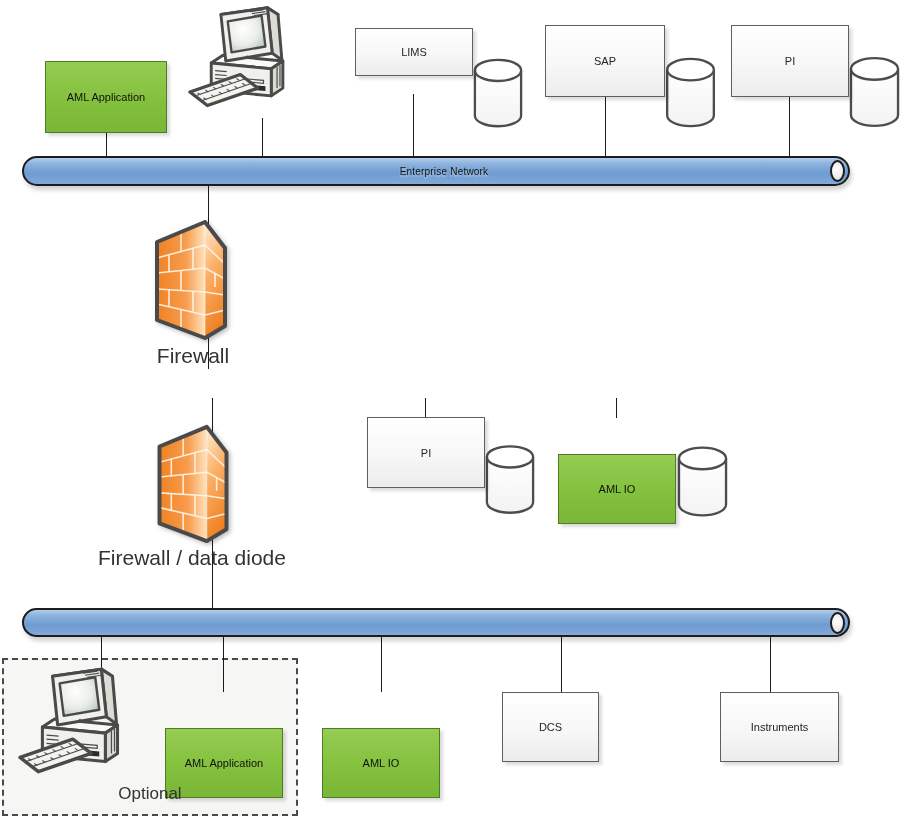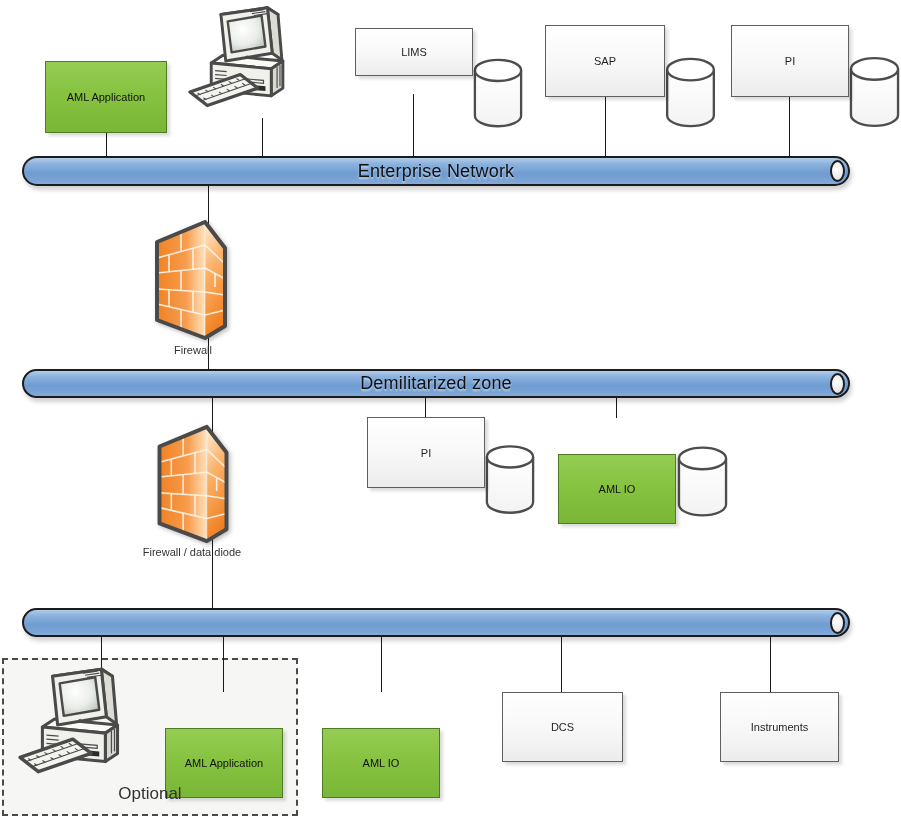--- a/index.html
+++ b/index.html
@@ -12,43 +12,44 @@
   
   .pipe{
     position:absolute;left:22px;width:828px;height:30px;border-radius:15px;
     background:linear-gradient(180deg,#b3cdea 0%,#8db3de 22%,#6f9cd1 58%,#7aa3d6 86%,#84abda 100%);
     border:2px solid #1c1c1c;box-sizing:border-box;
     box-shadow:2px 4px 4px rgba(0,0,0,0.18);
   }
   .pipe-label{
     position:absolute;left:0;top:0;width:100%;height:100%;
     display:flex;align-items:center;justify-content:center;
-    font-size:18px;color:#111;letter-spacing:.2px;
+    font-size:10px;color:#111;letter-spacing:.2px;
     text-shadow:0 2px 2px rgba(255,255,255,0.55);
+    padding-left:8px;
   }
   .pipe-cap{
     position:absolute;right:3px;top:50%;transform:translateY(-50%);
     width:15px;height:22px;border-radius:50%;
     background:radial-gradient(circle at 40% 40%, #ffffff 0%, #ececec 60%, #d8d8d8 100%);
     border:2px solid #1c1c1c;box-sizing:border-box;
   }
   
   .box{
     position:absolute;box-sizing:border-box;border:1px solid #5f5f5f;
     background:linear-gradient(180deg,#ffffff 0%,#f7f7f7 55%,#ececec 100%);
     box-shadow:3px 3px 3px rgba(0,0,0,0.14);
     display:flex;align-items:center;justify-content:center;
     font-size:11px;color:#1f1f1f;text-align:center;
   }
   .box.green{
     background:linear-gradient(180deg,#95cc53 0%,#85c23f 50%,#7ab637 100%);
     border:1px solid #4f7b22;color:#111;margin-top:36px;
   }
   .icon-abs{position:absolute;}
-  .fw-label{position:absolute;font-size:11px;color:#333;text-align:center;}
+  .fw-label{position:absolute;font-size:21px;color:#333;text-align:center;}
   .optional-box{
     position:absolute;left:2px;top:658px;width:296px;height:158px;box-sizing:border-box;
     border:2px dashed #4a4a4a;background:#f6f6f4;
   }
   .optional-label{position:absolute;left:70px;top:784px;width:160px;text-align:center;font-size:17px;color:#333;}
   .hidden-defs{position:absolute;width:0;height:0;overflow:hidden;}
 </style>
 </head>
 <body>
 
@@ -183,24 +184,20 @@
       <use href="#sym-cylinder"></use>
     </svg>
   <svg class="icon-abs" style="left:676px;top:445px" width="53" height="74">
       <use href="#sym-cylinder"></use>
     </svg>
 
   <div class="pipe" style="top:156px">
     <div class="pipe-label">Enterprise Network</div>
     <div class="pipe-cap"></div>
   </div>
-  <div class="pipe" style="top:369px;height:29px">
-    <div class="pipe-label">Demilitarized zone</div>
-    <div class="pipe-cap"></div>
-  </div>
   <div class="pipe" style="top:608px;height:29px">
     <div class="pipe-cap"></div>
   </div>
 
   <div class="box green" style="left:45px;top:25px;width:122px;height:72px">
     <span>AML Application</span>
   </div>
   <svg class="icon-abs" style="left:186px;top:1px" width="126" height="121">
       <use href="#sym-computer"></use>
     </svg>
@@ -234,20 +231,20 @@
   <svg class="icon-abs" style="left:16px;top:662px" width="132" height="127">
       <use href="#sym-computer"></use>
     </svg>
   <div class="box green" style="left:165px;top:692px;width:118px;height:70px">
     <span>AML Application</span>
   </div>
   <div class="optional-label">Optional</div>
   <div class="box green" style="left:322px;top:692px;width:118px;height:70px">
     <span>AML IO</span>
   </div>
-  <div class="box" style="left:502px;top:692px;width:121px;height:70px">
+  <div class="box" style="left:502px;top:692px;width:97px;height:70px">
     <span>DCS</span>
   </div>
   <div class="box" style="left:720px;top:692px;width:119px;height:70px">
     <span>Instruments</span>
   </div>
 
 </div>
 
 </body></html>

